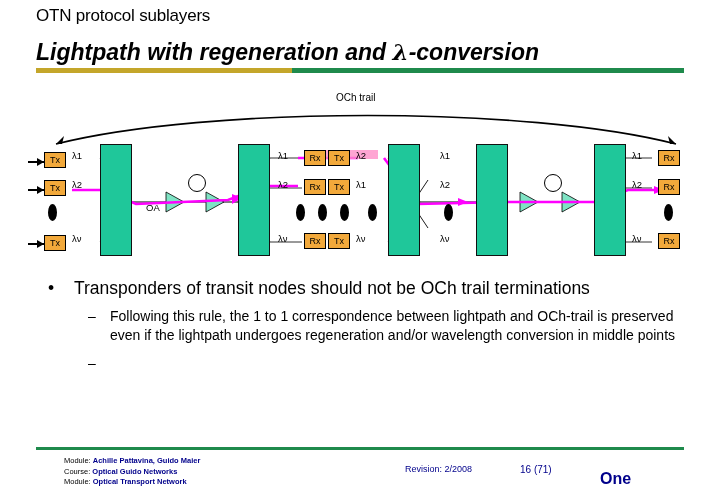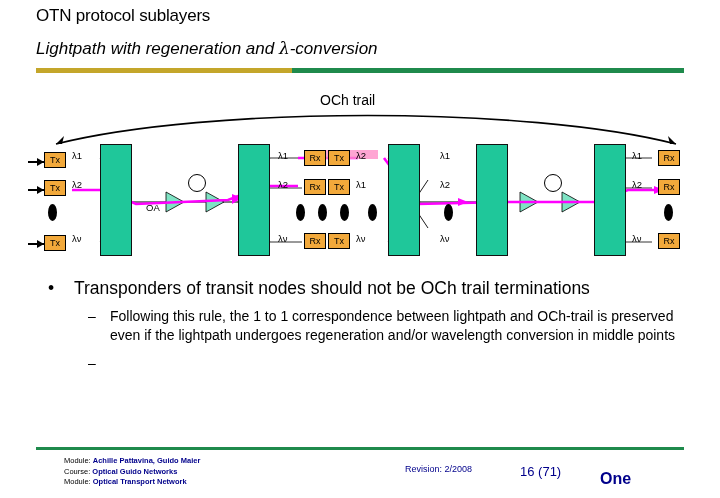--- a/index.html
+++ b/index.html
@@ -27,22 +27,22 @@
     top: 6px;
     font-size: 17px;
     color: #000000;
     letter-spacing: -0.2px;
     white-space: nowrap;
   }
   .title-2 {
     position: absolute;
     left: 36px;
     top: 38px;
-    font-size: 17px;
-    font-weight: normal;
+    font-size: 23px;
+    font-weight: bold;
     font-style: italic;
     color: #000000;
     white-space: nowrap;
     text-align: right;
   }
   .lam {
     font-family: "DejaVu Serif", serif;
     font-style: italic;
   }
   .rule-yellow {
@@ -64,23 +64,23 @@
   
   .figure {
     position: absolute;
     left: 28px;
     top: 92px;
     width: 668px;
     height: 182px;
   }
   .och-label {
     position: absolute;
-    left: 292px;
+    left: 308px;
     top: 0px;
-    font-size: 14px;
+    font-size: 10px;
     color: #000;
   }
   .node {
     position: absolute;
     background: #1fc79a;
     border: 1px solid #111;
     box-sizing: border-box;
   }
   .tx, .rx {
     position: absolute;
@@ -168,21 +168,21 @@
     position: absolute;
     left: 405px;
     top: 464px;
     font-size: 9px;
     color: #00008b;
   }
   .footer-page {
     position: absolute;
     left: 520px;
     top: 464px;
-    font-size: 13px;
+    font-size: 10px;
     color: #00008b;
   }
   .logo {
     position: absolute;
     left: 600px;
     top: 452px;
     font-size: 16px;
     color: #00008b;
     font-weight: bold;
   }

